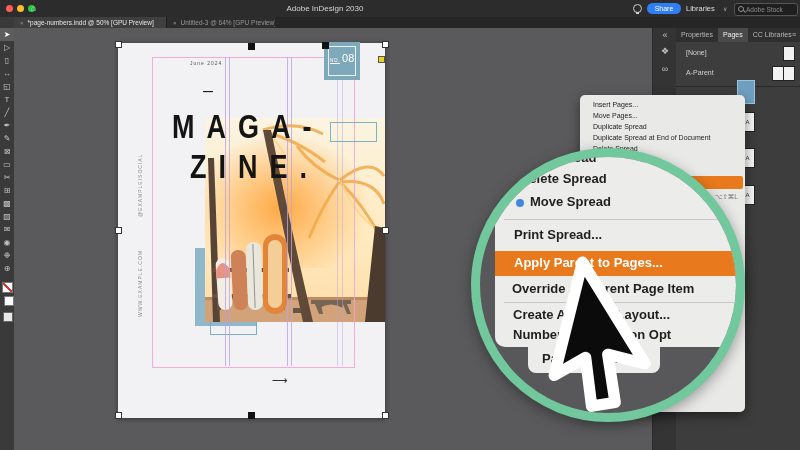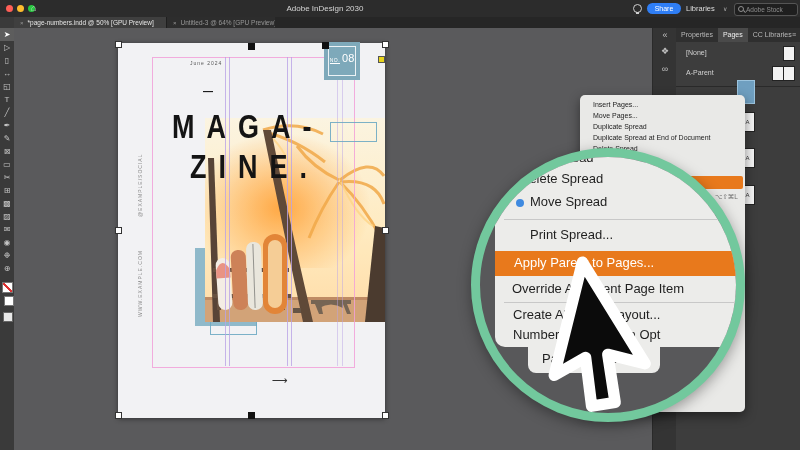--- a/index.html
+++ b/index.html
@@ -75,21 +75,21 @@
   .ctxmenu{left:580px;top:95px;width:165px;height:317px;background:#e9e9e7;border-radius:5px;
      box-shadow:0 4px 12px rgba(0,0,0,.45);z-index:20;}
   .ctxitem{left:13px;width:146px;height:11px;color:#1c1c1c;font-size:7px;line-height:11px;white-space:nowrap;}
   .ctx-orange{left:2px;width:161px;height:13px;background:#e8791c;border-radius:2px;}
   .ctx-short{right:7px;color:#6d6d6d;font-size:6.5px;}
   
   .loupe{left:471px;top:148px;width:274px;height:274px;border-radius:50%;border:9px solid #72c89d;
      box-sizing:border-box;background:#58585a;overflow:hidden;z-index:30;box-shadow:0 4px 14px rgba(0,0,0,.35);}
   .lp-menu{left:15px;top:-2px;width:250px;height:192px;background:#ececea;border-radius:0 0 0 10px;}
   .lp-tab{left:48px;top:190px;width:132px;height:26px;background:#ececea;border-radius:0 0 8px 8px;overflow:hidden;}
-  .lp-item{color:#1f1f1f;font-size:13px;white-space:nowrap;}
+  .lp-item{color:#1f1f1f;font-size:13px;white-space:nowrap;font-weight:bold;}
   .lp-sep{height:1px;background:#c8c8c8;}
   .lp-orange{left:15px;top:94px;width:250px;height:25px;background:#e8791c;}
   .lp-dot{width:8px;height:8px;border-radius:50%;background:#3f8ae0;}
   .cursor{z-index:50;}
 </style>
 </head>
 <body>
 
 <div id="app">
 
@@ -280,21 +280,21 @@
     <div class="abs ctxitem ctx-short" style="top:96px;left:auto;width:auto;">⌥⇧⌘L</div>
   </div>
 
   <div class="abs loupe">
     <div class="abs lp-menu"></div>
     <div class="abs lp-item" style="left:50px;top:-7px;">ate Spread</div>
     <div class="abs lp-item" style="left:40px;top:14px;">Delete Spread</div>
     <div class="abs lp-dot" style="left:36px;top:42px;"></div>
     <div class="abs lp-item" style="left:50px;top:37px;">Move Spread</div>
     <div class="abs lp-sep" style="left:24px;top:62px;width:232px;"></div>
-    <div class="abs lp-item" style="left:50px;top:70px;">Print Spread...</div>
+    <div class="abs lp-item" style="left:34px;top:70px;">Print Spread...</div>
     <div class="abs lp-orange"></div>
     <div class="abs lp-item" style="left:34px;top:98px;color:#fff;">Apply Parent to Pages...</div>
     <div class="abs lp-item" style="left:32px;top:124px;">Override All Parent Page Item</div>
     <div class="abs lp-sep" style="left:24px;top:145px;width:232px;"></div>
     <div class="abs lp-item" style="left:33px;top:150px;">Create Alternate Layout...</div>
     <div class="abs lp-item" style="left:33px;top:170px;">Numbering &amp; Section Opt</div>
     <div class="abs lp-tab">
       <div class="abs lp-item" style="left:14px;top:4px;">Page Attributes</div>
     </div>
   </div>

